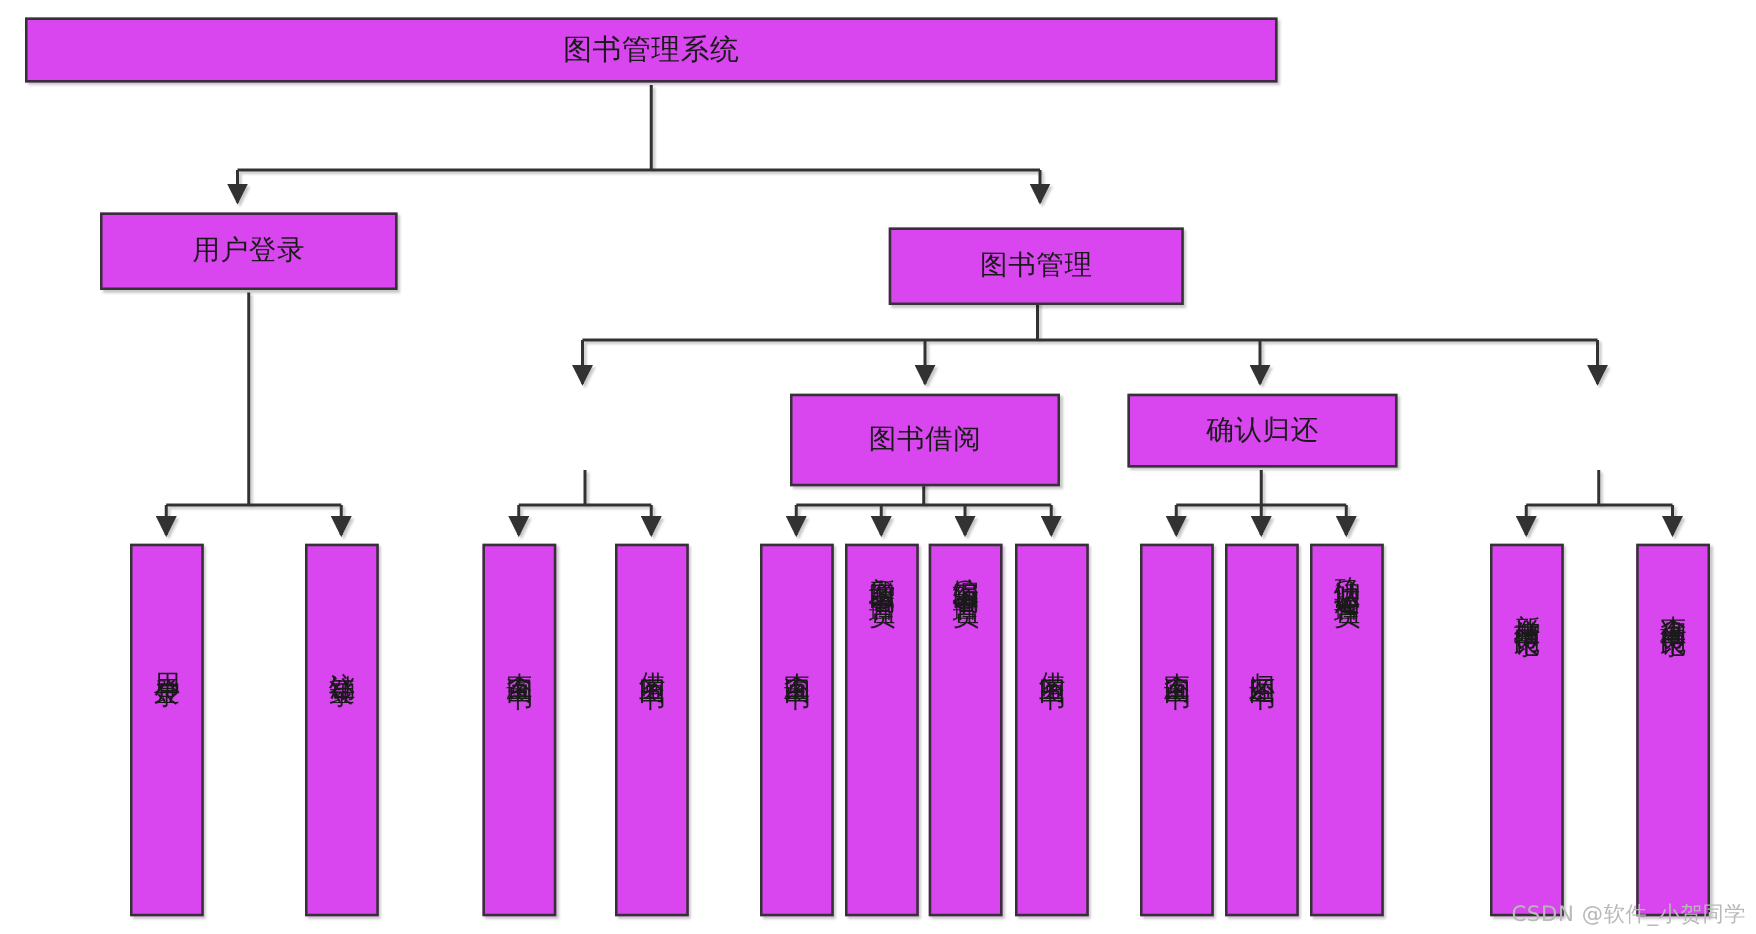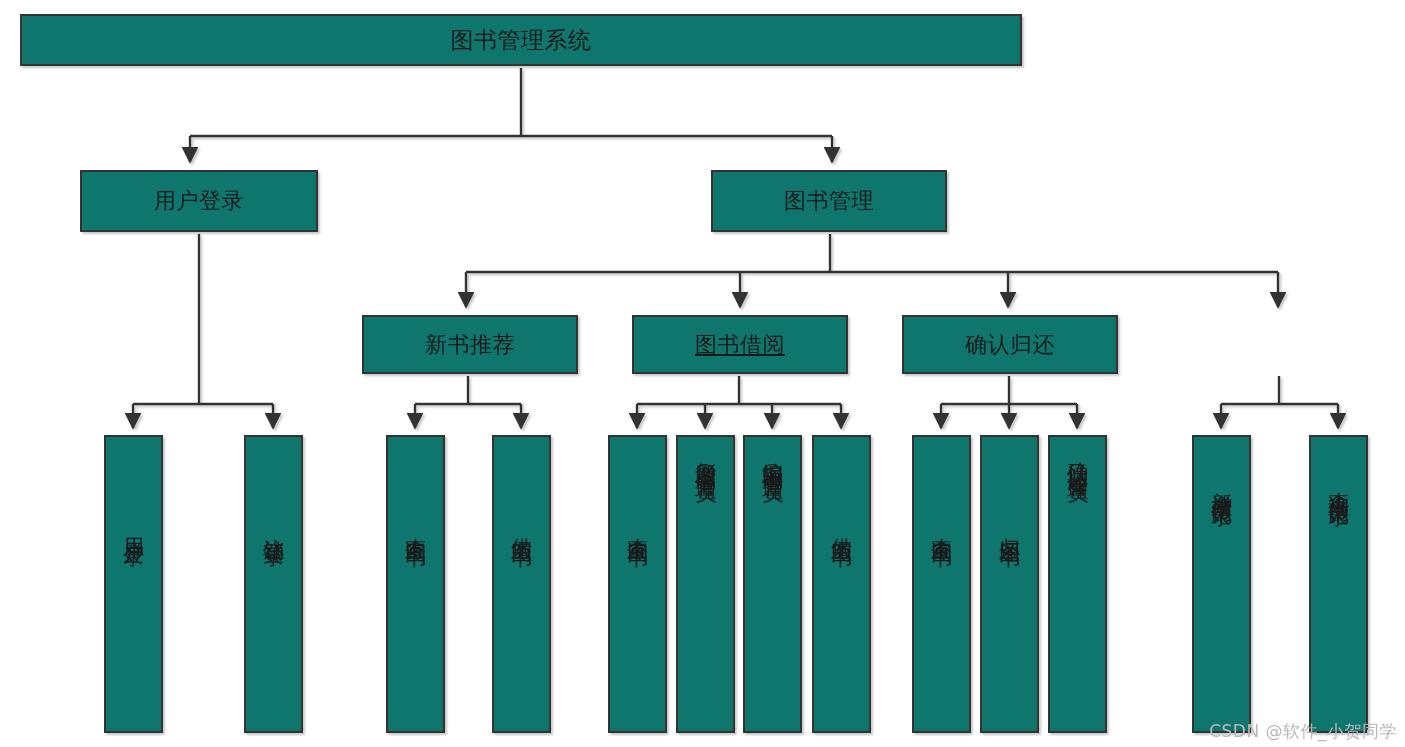--- a/index.html
+++ b/index.html
@@ -22,21 +22,21 @@
     position: absolute;
     left: 0;
     top: 0;
     width: 1405px;
     height: 747px;
     pointer-events: none;
   }
   .node {
     position: absolute;
     box-sizing: border-box;
-    background: #0f766e;
+    background: #d946ef;
     border: 2px solid #333333;
     box-shadow: 2px 2px 2px rgba(0,0,0,0.22);
     display: flex;
     align-items: center;
     justify-content: center;
     color: #1a1a1a;
   }
   .node .label {
     font-size: 22px;
     line-height: 1.25;
@@ -136,28 +136,25 @@
     </g>
   </svg>
 
   <div class="node h root" style="left:20px; top:14px; width:1002px; height:52px;">
     <span class="label">图书管理系统</span>
   </div>
 
   <div class="node h" style="left:80px; top:170px; width:238px; height:62px;">
     <span class="label">用户登录</span>
   </div>
-  <div class="node h" style="left:711px; top:170px; width:236px; height:62px;">
+  <div class="node h" style="left:711px; top:182px; width:236px; height:62px;">
     <span class="label">图书管理</span>
   </div>
 
-  <div class="node h" style="left:362px; top:315px; width:216px; height:59px;">
-    <span class="label">新书推荐</span>
-  </div>
-  <div class="node h" style="left:632px; top:315px; width:216px; height:59px;text-decoration:underline;">
+  <div class="node h" style="left:632px; top:315px; width:216px; height:74px;">
     <span class="label">图书借阅</span>
   </div>
   <div class="node h" style="left:902px; top:315px; width:216px; height:59px;">
     <span class="label">确认归还</span>
   </div>
 
   <div class="node v" style="left:104px; top:435px; width:59px; height:298px; padding-top:84px;">
     <span class="label">用户登录</span>
   </div>
   <div class="node v" style="left:244px; top:435px; width:59px; height:298px; padding-top:84px;">

